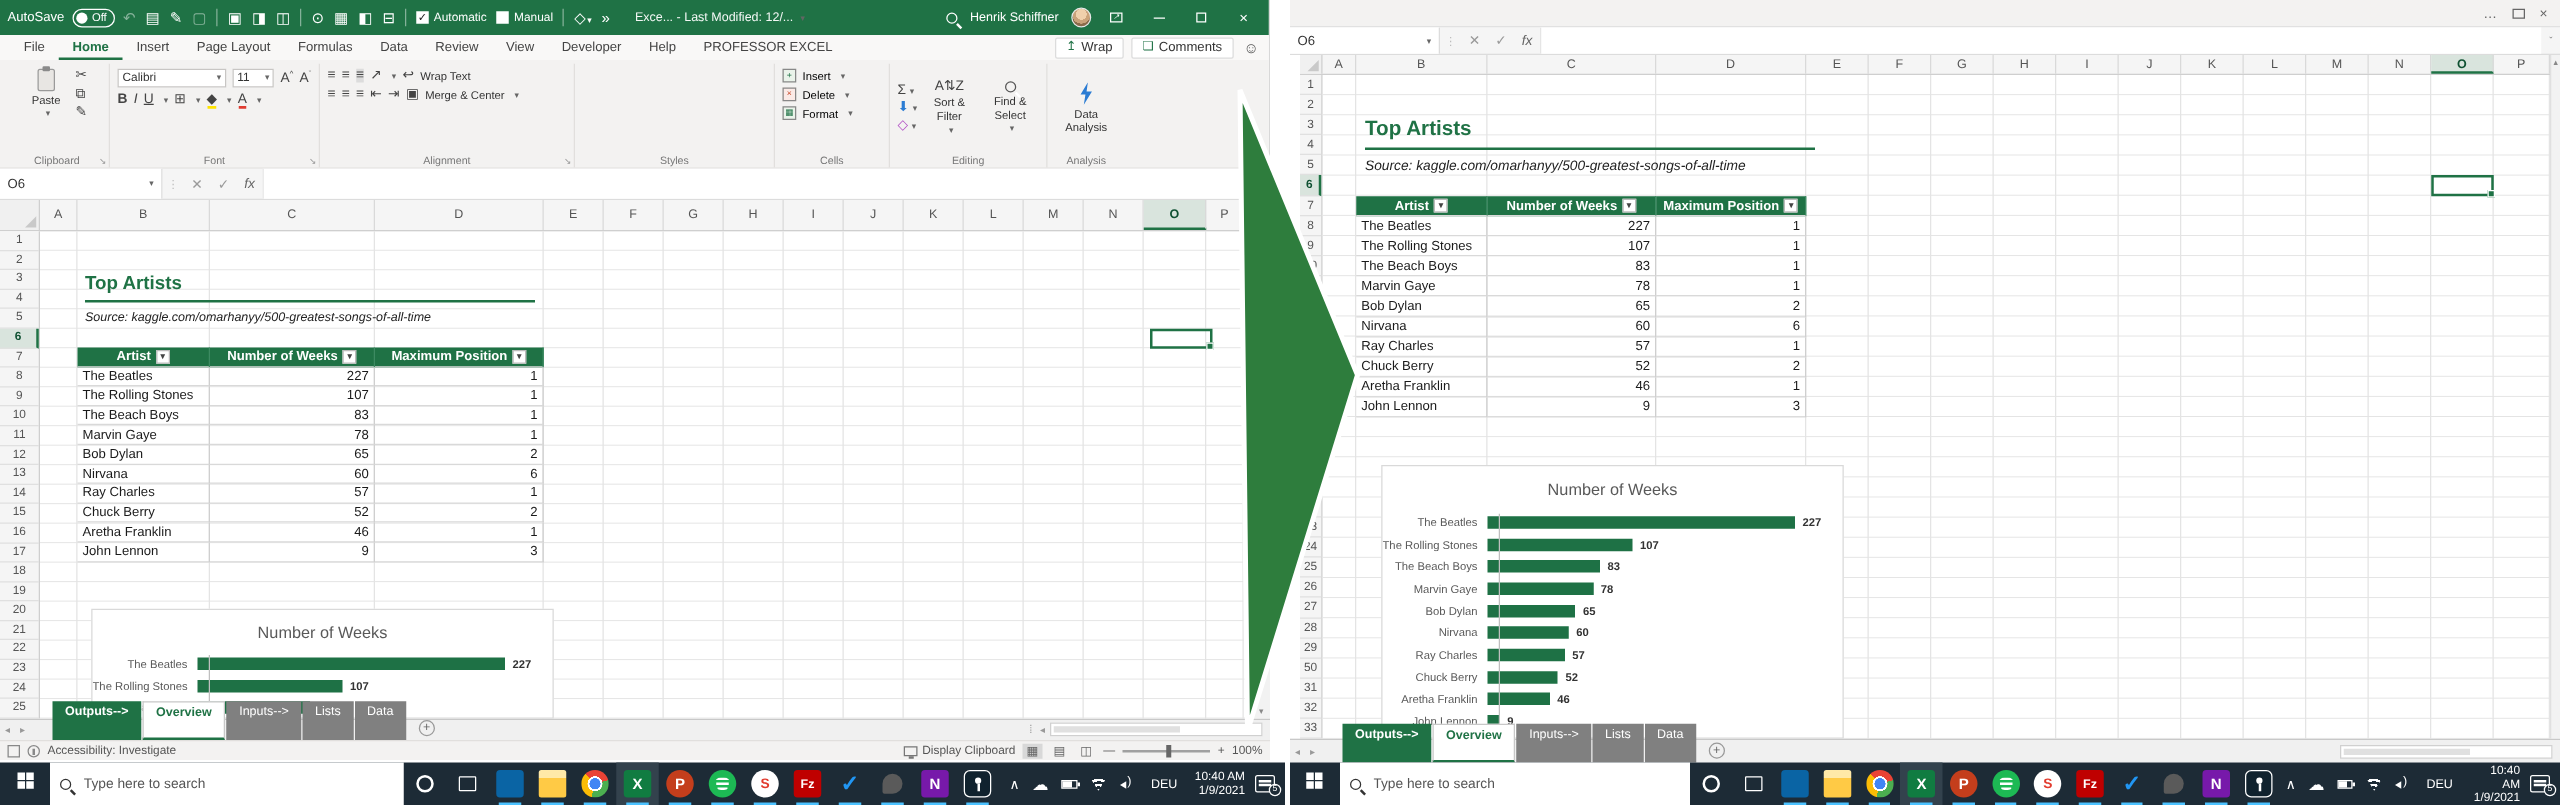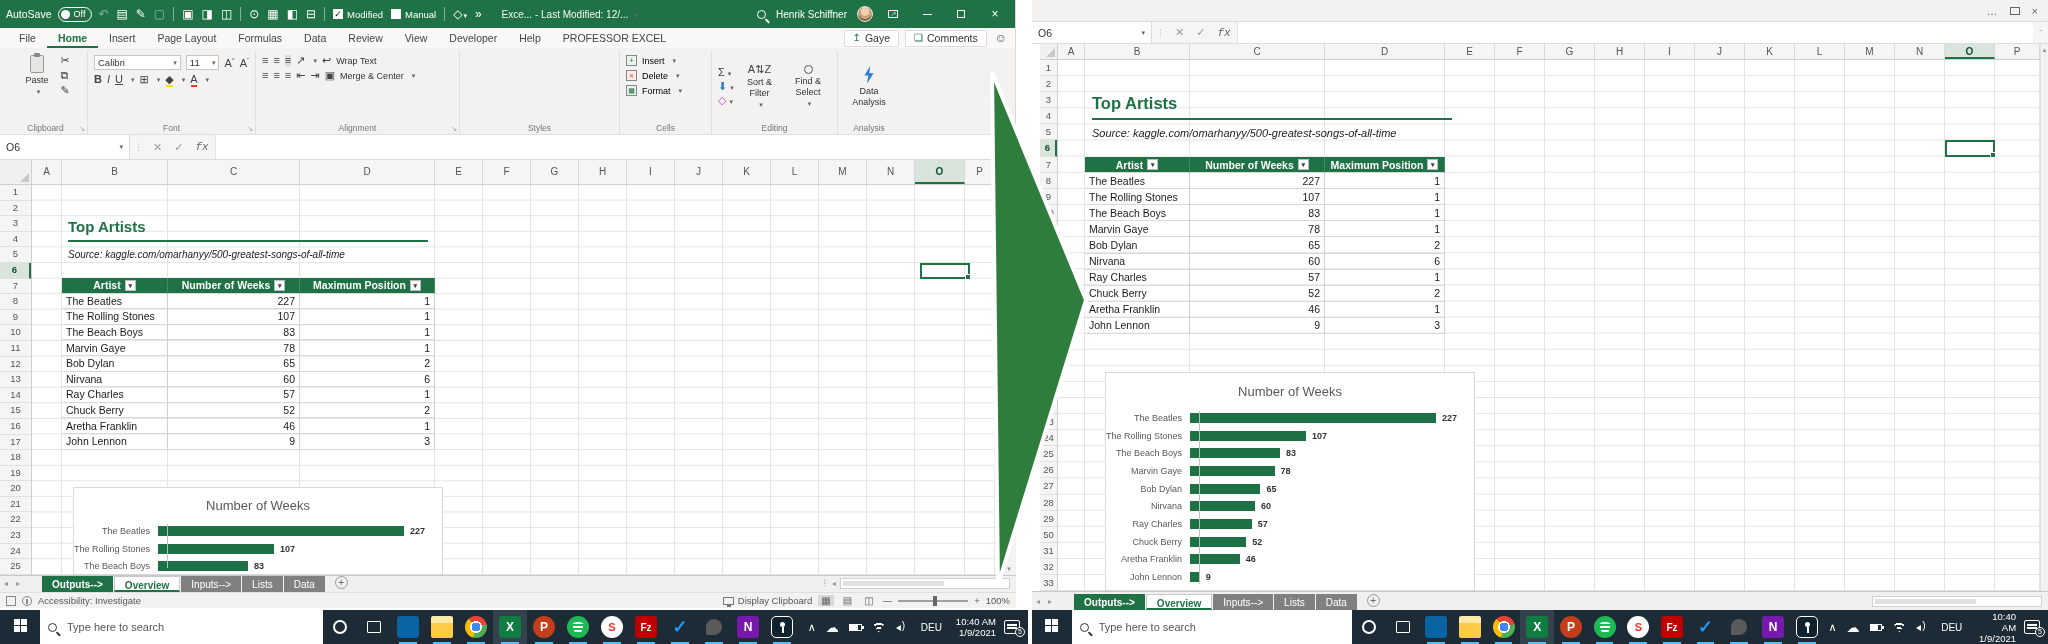--- a/index.html
+++ b/index.html
@@ -64,21 +64,21 @@
   .smico{width:11px;height:11px;display:inline-block;border:1px solid #888;background:#eaf3ea;font-size:7px;line-height:10px;text-align:center;color:#1f7245;}
   .smico.red{color:#c43e1c;background:#fbeae6;}
   .bolt{width:13px;height:18px;background:#2b7cd3;clip-path:polygon(60% 0,15% 55%,45% 55%,35% 100%,85% 42%,52% 42%);}
   .szlab{font-size:9px;color:#333;line-height:1.2;text-align:center;}
 
   .fbar{position:absolute;left:0;top:135px;right:0;height:25px;background:#f5f5f5;border-bottom:1px solid #dcdcdc;display:flex;align-items:center;font-size:10.5px;}
   .nbox{width:130px;height:100%;background:#fff;border-right:1px solid #dcdcdc;display:flex;align-items:center;padding:0 6px;color:#333;gap:37px;}
   .nbox .car{margin-left:auto;}
   .fdots{color:#bbb;padding:0 4px;font-size:9px;}
   .fxi{color:#9a9a9a;padding:0 6px;font-size:11px;}
-  .fxi.fx{font-family:Liberation Mono, monospace;font-style:italic;color:#666;}
+  .fxi.fx{font-family:Liberation Sans, sans-serif;font-style:italic;color:#666;}
   .finput{flex:1;height:100%;background:#fff;border-left:1px solid #e5e5e5;}
   .fexp{padding:0 6px;color:#888;font-size:8px;}
 
   
   .sheet{position:absolute;background:#fff;overflow:hidden;}
   .sheet-l{left:0;top:160px;width:1016px;height:415px;}
   .colheads{position:absolute;left:0;top:0;right:0;display:flex;background:#f5f5f5;border-bottom:1px solid #cfcfcf;}
   .sheet-l .colheads{height:25px;}
   .colh{display:inline-block;text-align:center;font-size:10px;color:#555;border-right:1px solid #d9d9d9;line-height:24px;height:100%;}
   .colh.selc{background:#d9e4dd;color:#0f5132;border-bottom:2px solid #1f7245;font-weight:bold;}
@@ -112,21 +112,21 @@
   .ctitle{width:100%;text-align:center;color:#595959;font-size:13px;display:flex;align-items:center;justify-content:center;}
   .caxis{position:absolute;top:38px;bottom:6px;width:1px;background:#bfbfbf;}
   .crow{display:flex;align-items:center;}
   .clab{text-align:right;padding-right:8px;color:#595959;font-size:9px;flex:0 0 auto;overflow:hidden;white-space:nowrap;}
   .cbar{background:#1e7145;flex:0 0 auto;}
   .cval{font-size:9px;font-weight:bold;color:#333;margin-left:6px;}
 
   .tabsrow{position:absolute;left:0;right:0;background:#f0f0f0;border-top:1px solid #c8c8c8;display:flex;align-items:flex-end;font-size:10px;}
   .tabsrow .nav{color:#999;font-size:8px;padding:0 4px 4px 4px;}
   .stabs{display:flex;align-items:flex-end;margin-left:18px;gap:1px;}
-  .stab{padding:2px 10px;height:16px;line-height:13px;cursor:default;}
+  .stab{padding:2px 10px;height:31px;line-height:13px;cursor:default;}
   .st-green{background:#1f7245;color:#fff;font-weight:bold;}
   .st-active{background:#fff;color:#1f7245;font-weight:bold;border:1px solid #c8c8c8;border-bottom:2px solid #1f7245;}
   .st-gray{background:#808080;color:#fff;}
   .addsheet{width:13px;height:13px;border:1px solid #999;border-radius:50%;color:#666;font-size:10px;line-height:11px;text-align:center;margin:0 0 3px 10px;}
   .tsp{flex:1;}
   .hscroll{width:170px;height:11px;background:#fff;border:1px solid #d0d0d0;margin:0 6px 3px 0;position:relative;}
   .hthumb{position:absolute;left:2px;top:2px;bottom:2px;width:60%;background:#e0e0e0;}
   .splitv{color:#999;font-size:9px;padding:0 2px 4px 0;}
 
   .statusbar{position:absolute;left:0;top:592px;width:1016px;height:16px;background:#f3f2f1;border-top:1px solid #e1dfdd;display:flex;align-items:center;font-size:9.5px;color:#555;padding:0 6px;gap:6px;}
@@ -236,21 +236,21 @@
             <span class="qico">◨</span>
             <span class="qico">◫</span>
             <span class="qsep"></span>
             <span class="qico">⊙</span>
             <span class="qico">▦</span>
             <span class="qico">◧</span>
             <span class="qico">⊟</span>
             <span class="qsep"></span>
             <span class="qcb">
               <span class="cbbox">✓</span>
-              <span class="cblbl">Modified</span>
+              <span class="cblbl">Automatic</span>
             </span>
             <span class="qcb">
               <span class="cbbox"></span>
               <span class="cblbl">Manual</span>
             </span>
             <span class="qsep"></span>
             <span class="qico">◇<span class="qdd">▾</span></span>
             <span class="qico">»</span>
           </span>
         <span class="tbtitle"><span>Exce...  -  Last Modified: 12/...</span> <span class="car">▾</span></span>
@@ -280,21 +280,21 @@
             <span class="rtab">Data</span>
             <span class="rtab">Review</span>
             <span class="rtab">View</span>
             <span class="rtab">Developer</span>
             <span class="rtab">Help</span>
             <span class="rtab">PROFESSOR EXCEL</span>
           </span>
         <span class="trsp"></span>
         <span class="pill">
             <span class="gi">↥</span>
-            <span>Gaye</span>
+            <span>Wrap</span>
           </span>
         <span class="pill">
             <span class="gi">❏</span>
             <span>Comments</span>
           </span>
         <span class="smiley">☺</span>
       </div>
 
       <div class="ribbon">
         <div class="rg" style="width:84px">

